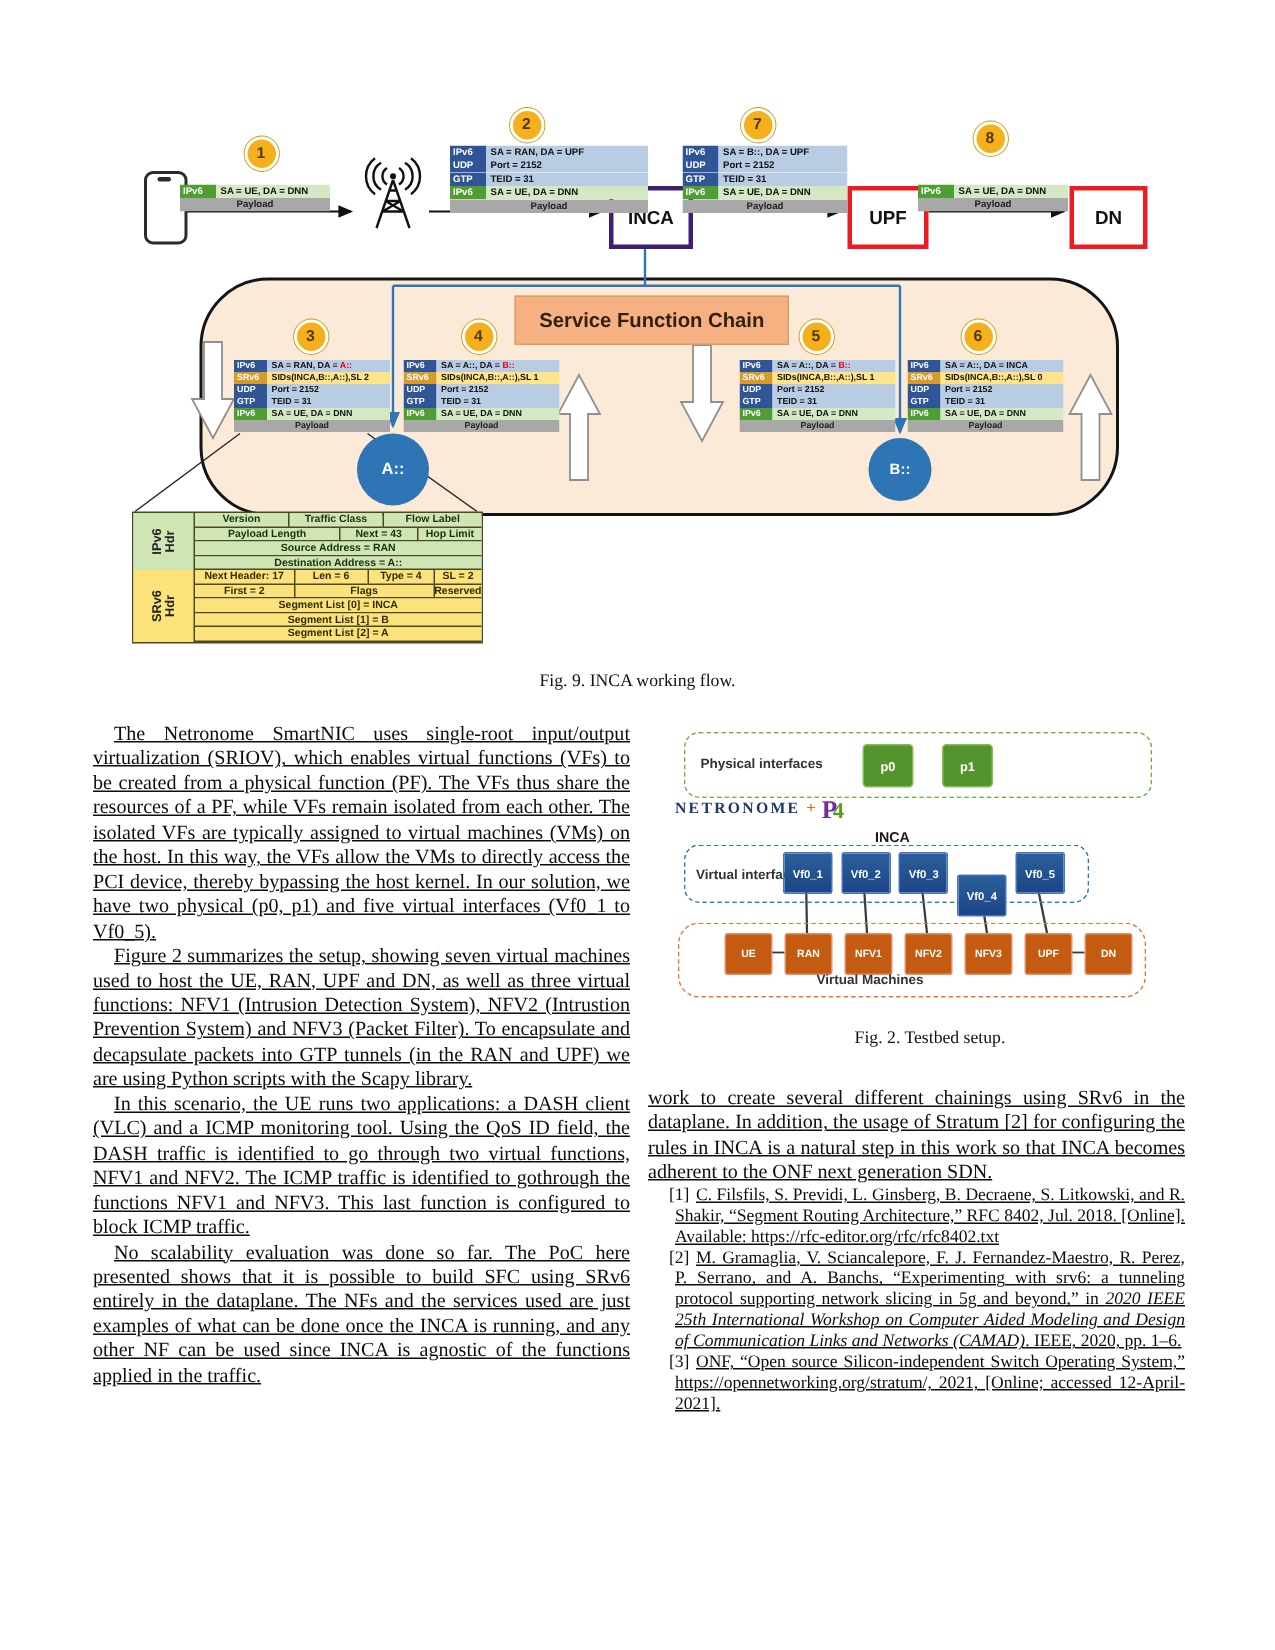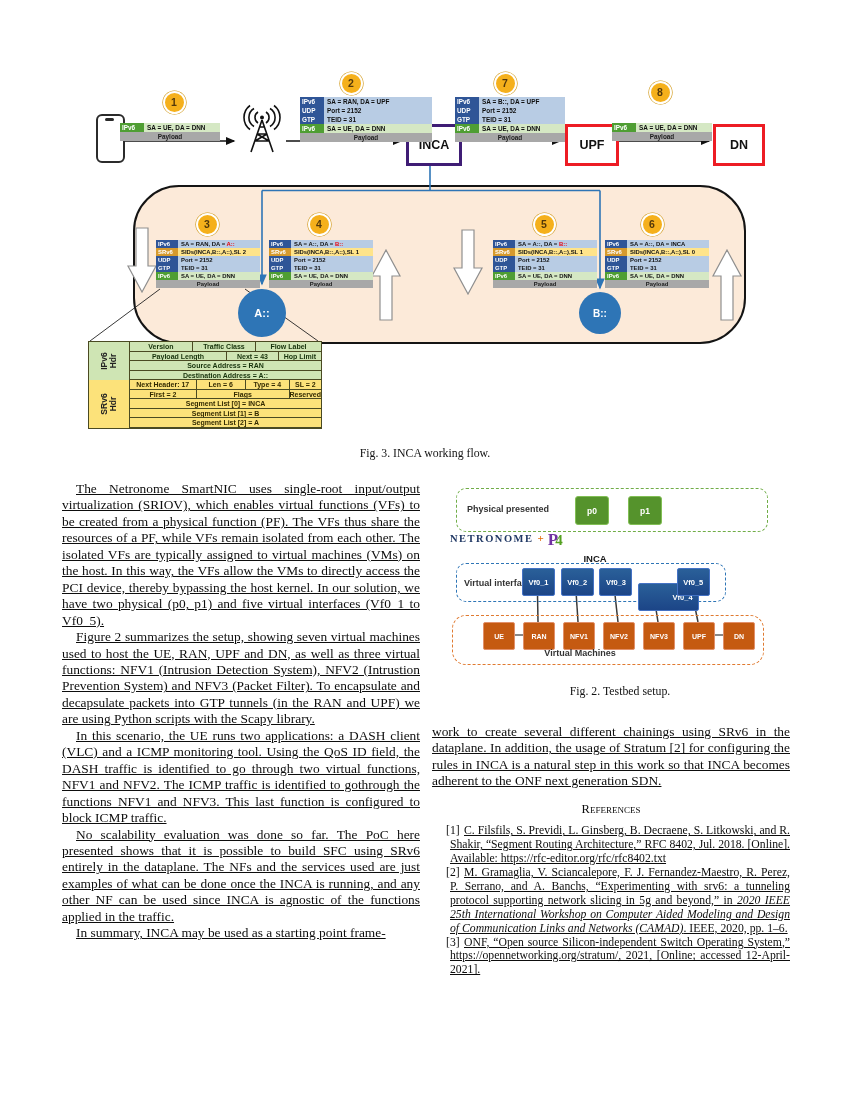--- a/index.html
+++ b/index.html
@@ -126,20 +126,21 @@
     <g fill="#ffffff" stroke="#8f8f8f" stroke-width="1.2">
       <polygon points="136,228 148,228 148,266 156,266 142,292 128,266 136,266"></polygon>
       <polygon points="386,250 400,276 392,276 392,320 380,320 380,276 372,276"></polygon>
       <polygon points="462,230 474,230 474,268 482,268 468,294 454,268 462,268"></polygon>
       <polygon points="727,250 741,276 733,276 733,320 721,320 721,276 713,276"></polygon>
     </g>
   </svg>
 
   <div id="phone"></div>
 
+  <div id="sfc-title">Service Function Chain</div>
 
   <div class="node" id="node-inca" style="left:406px;top:124px;width:50px;height:36px;z-index:5;">INCA</div>
   <div class="node red-node" style="left:565px;top:124px;width:48px;height:36px;z-index:5;">UPF</div>
   <div class="node red-node" style="left:713px;top:124px;width:46px;height:36px;z-index:5;">DN</div>
 
   <div class="sid-circle" style="left:238px;top:289px;width:48px;height:48px;font-size:11px;">A::</div>
   <div class="sid-circle" style="left:579px;top:292px;width:42px;height:42px;font-size:10px;">B::</div>
 
   <div id="fig1-layer">
       <div class="pkt" style="left: 120px; top: 123px; width: 100px;">
@@ -360,82 +361,80 @@
           <div class="ht-tr">
             <span class="ht-td" style="flex: 1 1 0%;">Segment List [1] = B</span>
           </div>
           <div class="ht-tr">
             <span class="ht-td redtxt" style="flex: 1 1 0%;">Segment List [2] = A</span>
           </div>
         </div>
       </div>
     </div>
 
-  <div class="caption" style="left:85px;top:446px;width:680px;">Fig. 3.  INCA working flow.</div>
+  <div class="caption" style="left:85px;top:446px;width:680px;">Fig. 9.  INCA working flow.</div>
 
   <div class="col" style="left:62px;top:481px;">
     <div id="left-paras">
         <p>The Netronome SmartNIC uses single-root input/output virtualization (SRIOV), which enables virtual functions (VFs) to be created from a physical function (PF). The VFs thus share the resources of a PF, while VFs remain isolated from each other. The isolated VFs are typically assigned to virtual machines (VMs) on the host. In this way, the VFs allow the VMs to directly access the PCI device, thereby bypassing the host kernel. In our solution, we have two physical (p0, p1) and five virtual interfaces (Vf0_1 to Vf0_5).</p>
         <p>Figure 2 summarizes the setup, showing seven virtual machines used to host the UE, RAN, UPF and DN, as well as three virtual functions: NFV1 (Intrusion Detection System), NFV2 (Intrustion Prevention System) and NFV3 (Packet Filter). To encapsulate and decapsulate packets into GTP tunnels (in the RAN and UPF) we are using Python scripts with the Scapy library.</p>
         <p>In this scenario, the UE runs two applications: a DASH client (VLC) and a ICMP monitoring tool. Using the QoS ID field, the DASH traffic is identified to go through two virtual functions, NFV1 and NFV2. The ICMP traffic is identified to gothrough the functions NFV1 and NFV3. This last function is configured to block ICMP traffic.</p>
         <p>No scalability evaluation was done so far. The PoC here presented shows that it is possible to build SFC using SRv6 entirely in the dataplane. The NFs and the services used are just examples of what can be done once the INCA is running, and any other NF can be used since INCA is agnostic of the functions applied in the traffic.</p>
-        <p>In summary, INCA may be used as a starting point frame-</p>
       </div>
   </div>
 
   <div id="fig2">
     <svg class="abs" style="left:0;top:0;" width="340" height="200" viewBox="0 0 340 200">
       <g stroke="#3a3a3a" stroke-width="1.5">
         <line x1="87.5" y1="112" x2="88" y2="140"></line>
         <line x1="126.2" y1="112" x2="128" y2="140"></line>
         <line x1="164.9" y1="112" x2="168" y2="140"></line>
         <line x1="203.6" y1="112" x2="208" y2="140"></line>
         <line x1="242.3" y1="112" x2="248" y2="140"></line>
         <line x1="63" y1="153" x2="73" y2="153" stroke-width="1.2"></line>
         <line x1="263" y1="153" x2="273" y2="153" stroke-width="1.2"></line>
       </g>
     </svg>
     <div class="dashedbox" style="left:6px;top:6px;width:312px;height:44px;border:1.6px dashed #70ad47;"></div>
-    <div class="f2-grouplabel" style="left:17px;top:22px;">Physical presented</div>
+    <div class="f2-grouplabel" style="left:17px;top:22px;">Physical interfaces</div>
     <div id="f2-ports">
         <div class="f2-port" style="left: 125px; top: 14px;">p0</div>
         <div class="f2-port" style="left: 178px; top: 14px;">p1</div>
       </div>
     <div id="f2-brand">
       <span class="brand-name">NETRONOME</span>
       <span class="brand-plus">+</span>
       <span class="brand-p">P</span><span class="brand-4">4</span>
     </div>
     <div id="f2-inca">INCA</div>
     <div class="dashedbox" style="left:6px;top:81px;width:270px;height:39px;border:1.6px dashed #2e75b6;"></div>
     <div class="f2-grouplabel" style="left:14px;top:96px;">Virtual interfaces</div>
     <div id="f2-vifs">
         <div class="f2-vif" style="left: 72px; top: 86px;">Vf0_1</div>
         <div class="f2-vif" style="left: 110.7px; top: 86px;">Vf0_2</div>
         <div class="f2-vif" style="left: 149.4px; top: 86px;">Vf0_3</div>
-        <div class="f2-vif" style="left: 188.1px; top: 101px; padding-left: 28px;">Vf0_4</div>
+        <div class="f2-vif" style="left: 188.1px; top: 101px;">Vf0_4</div>
         <div class="f2-vif" style="left: 226.8px; top: 86px;">Vf0_5</div>
       </div>
     <div class="dashedbox" style="left:2px;top:133px;width:312px;height:50px;border:1.8px dashed #e07a30;border-radius:14px;"></div>
     <div id="f2-vms">
         <div class="f2-vm" style="left: 33px; top: 140px;">UE</div>
         <div class="f2-vm" style="left: 73px; top: 140px;">RAN</div>
         <div class="f2-vm" style="left: 113px; top: 140px;">NFV1</div>
         <div class="f2-vm" style="left: 153px; top: 140px;">NFV2</div>
         <div class="f2-vm" style="left: 193px; top: 140px;">NFV3</div>
         <div class="f2-vm" style="left: 233px; top: 140px;">UPF</div>
         <div class="f2-vm" style="left: 273px; top: 140px;">DN</div>
       </div>
     <div id="f2-vmlabel">Virtual Machines</div>
   </div>
   <div class="caption" style="left:450px;top:684px;width:340px;">Fig. 2.  Testbed setup.</div>
 
   <div class="col" style="left:432px;top:724px;">
     <p class="noindent">work to create several different chainings using SRv6 in the dataplane. In addition, the usage of Stratum [2] for configuring the rules in INCA is a natural step in this work so that INCA becomes adherent to the ONF next generation SDN.</p>
-    <div class="refs-head">References</div>
     <div class="refs" id="refs-list">
         <p class="ref"><span class="lab">[1]</span>C. Filsfils, S. Previdi, L. Ginsberg, B. Decraene, S. Litkowski, and R. Shakir, “Segment Routing Architecture,” RFC 8402, Jul. 2018. [Online]. Available: https://rfc-editor.org/rfc/rfc8402.txt</p>
         <p class="ref"><span class="lab">[2]</span>M. Gramaglia, V. Sciancalepore, F. J. Fernandez-Maestro, R. Perez, P. Serrano, and A. Banchs, “Experimenting with srv6: a tunneling protocol supporting network slicing in 5g and beyond,” in <i>2020 IEEE 25th International Workshop on Computer Aided Modeling and Design of Communication Links and Networks (CAMAD)</i>.  IEEE, 2020, pp. 1–6.</p>
         <p class="ref"><span class="lab">[3]</span>ONF, “Open source Silicon-independent Switch Operating System,” https://opennetworking.org/stratum/, 2021, [Online; accessed 12-April-2021].</p>
       </div>
   </div>
 
 </div>
 
 </body></html>

